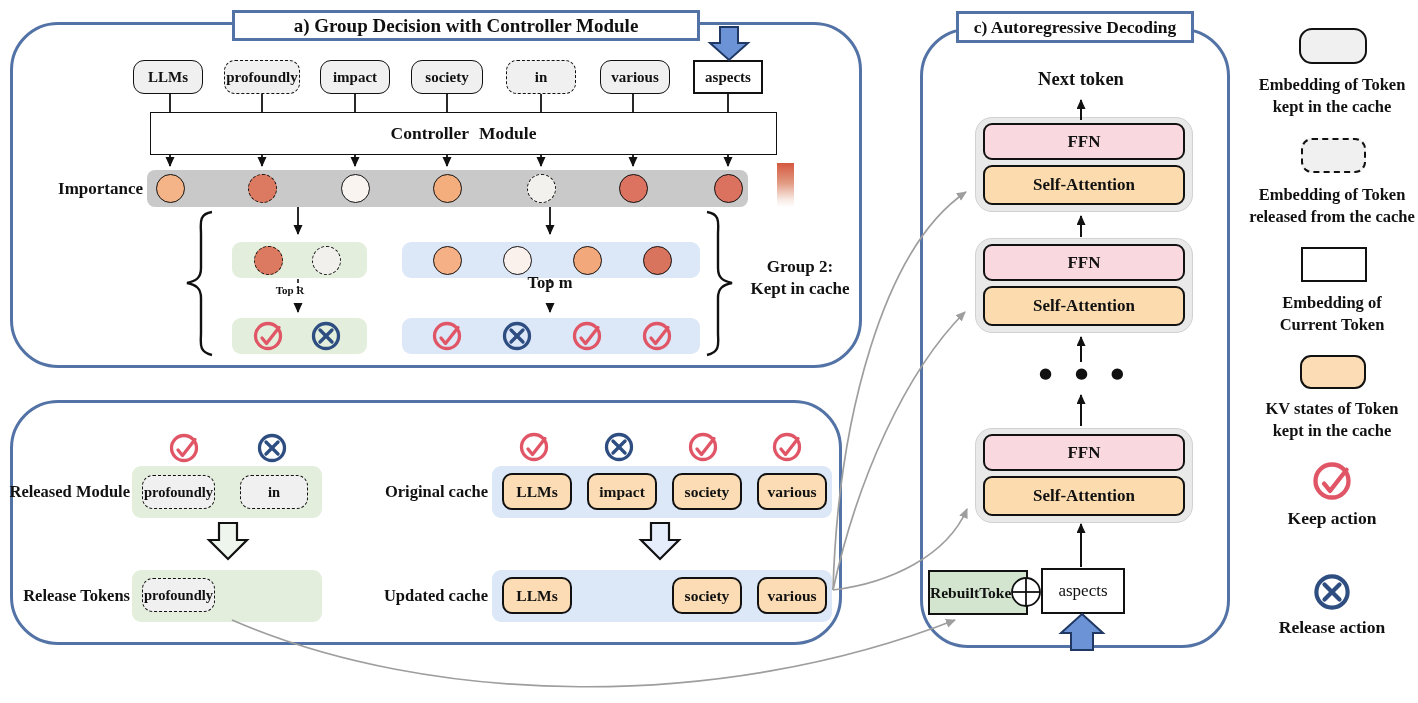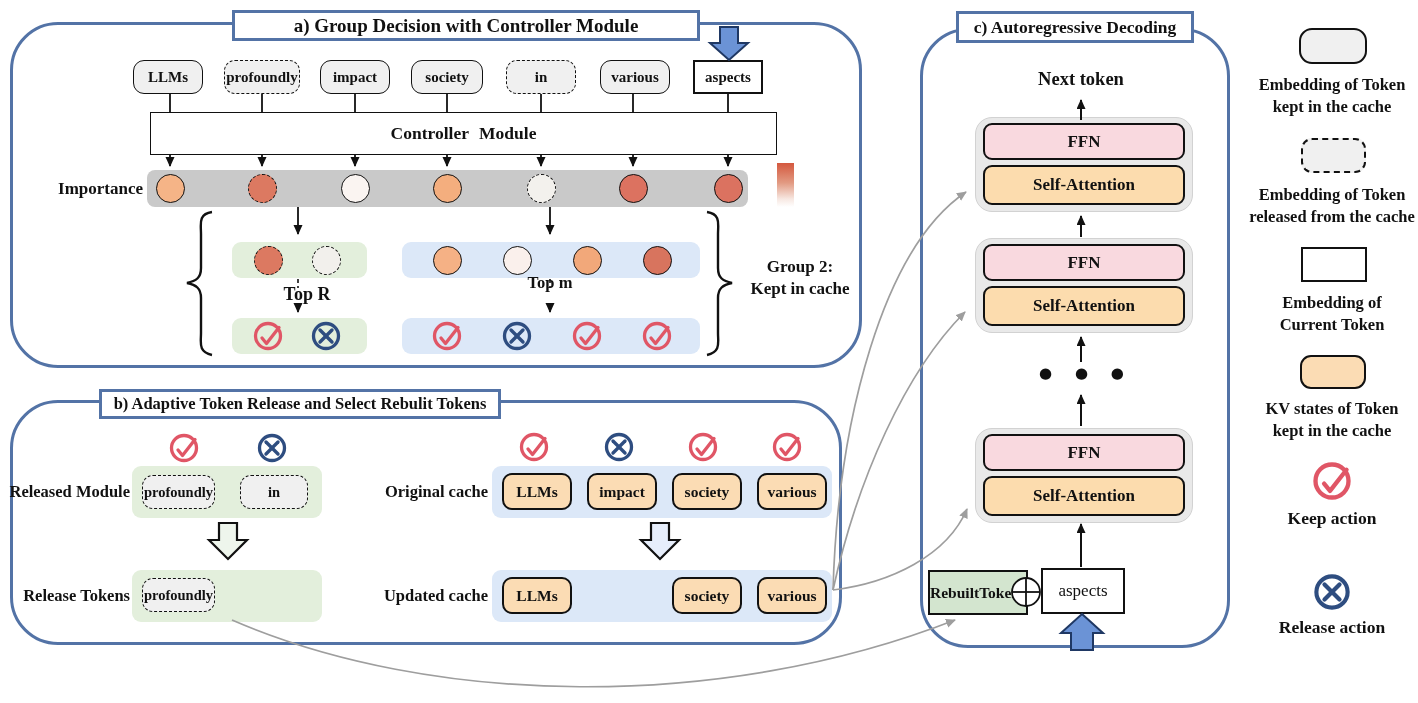--- a/index.html
+++ b/index.html
@@ -59,21 +59,21 @@
   <div class="cbox-green" style="left:232px; top:242px; width:135px; height:36px;"></div>
   <div class="circle dashed" style="left: 253.5px; top: 245.5px; background: rgb(220, 121, 97);"></div>
   <div class="circle dashed" style="left: 311.5px; top: 245.5px; background: rgb(242, 240, 236);"></div>
 
   <div class="cbox-blue" style="left:402px; top:242px; width:298px; height:36px;"></div>
   <div class="circle" style="left: 432.5px; top: 245.5px; background: rgb(245, 177, 133);"></div>
   <div class="circle" style="left: 502.5px; top: 245.5px; background: rgb(250, 240, 236);"></div>
   <div class="circle" style="left: 572.5px; top: 245.5px; background: rgb(242, 168, 122);"></div>
   <div class="circle" style="left: 642.5px; top: 245.5px; background: rgb(216, 116, 94);"></div>
 
-  <div class="lbl" style="left:272px; top:284px; width:70px; font-size:18px;">Top R</div>
+  <div class="lbl" style="left:255px; top:284px; width:70px; font-size:11px;">Top R</div>
   <div class="lbl" style="left:515px; top:273px; width:70px; font-size:16.5px;">Top m</div>
 
   <div class="cbox-green" style="left:232px; top:318px; width:135px; height:36px;"></div>
   <div class="cbox-blue" style="left:402px; top:318px; width:298px; height:36px;"></div>
 
   <div class="lbl" style="left:738px; top:256px; width:124px; font-size:17px; line-height:22px;">
     <div>Group 2:</div>
     <div>Kept in cache</div>
   </div>
 
@@ -96,21 +96,20 @@
   <div class="kvtoken" style="left:587px; top:473px; width:70px; height:37px;">impact</div>
   <div class="kvtoken" style="left:672px; top:473px; width:70px; height:37px;">society</div>
   <div class="kvtoken" style="left:757px; top:473px; width:70px; height:37px;">various</div>
 
   <div class="lbl-r" style="left:366px; top:586px; width:122px; font-size:16.5px;">Updated cache</div>
   <div class="cbox-blue" style="left:492px; top:570px; width:340px; height:52px;"></div>
   <div class="kvtoken" style="left:502px; top:577px; width:70px; height:37px;">LLMs</div>
   <div class="kvtoken" style="left:672px; top:577px; width:70px; height:37px;">society</div>
   <div class="kvtoken" style="left:757px; top:577px; width:70px; height:37px;">various</div>
 
-  <div class="ptitle" style="left:99px; top:389px; width:402px; height:30px; font-size:16.5px;">b) Adaptive Token Release and Select Rebulit Tokens</div>
 
   <div class="panel" style="left:920px; top:28px; width:310px; height:620px;"></div>
 
   <div class="lbl" style="left:1016px; top:69px; width:130px; font-size:18.5px;">Next token</div>
 
   <div class="grayblock" style="left:975px; top:117px; width:218px; height:95px;"></div>
   <div class="ffn" style="left:983px; top:123px; width:202px; height:37px;">FFN</div>
   <div class="attn" style="left:983px; top:165px; width:202px; height:40px;">Self-Attention</div>
 
   <div class="grayblock" style="left:975px; top:238px; width:218px; height:95px;"></div>

